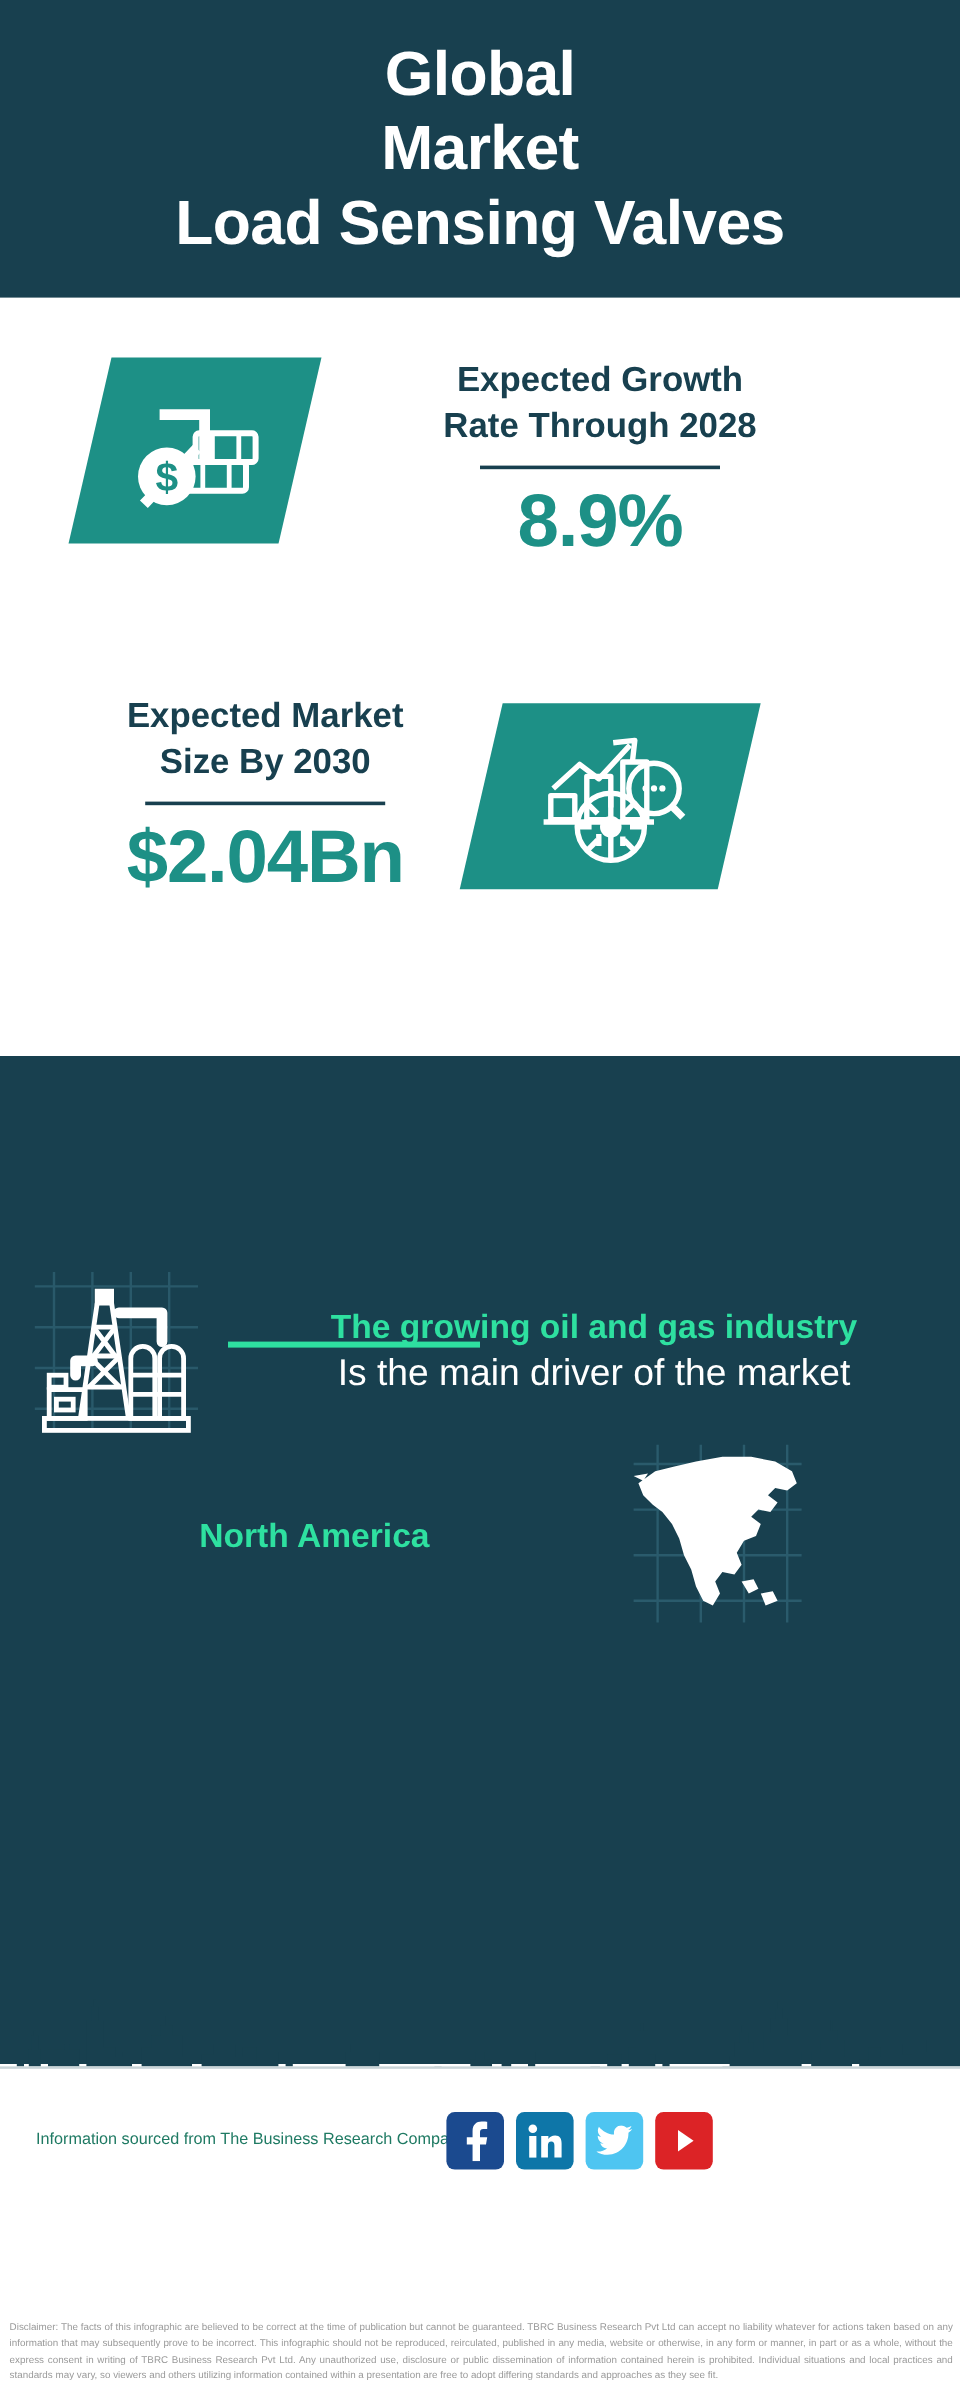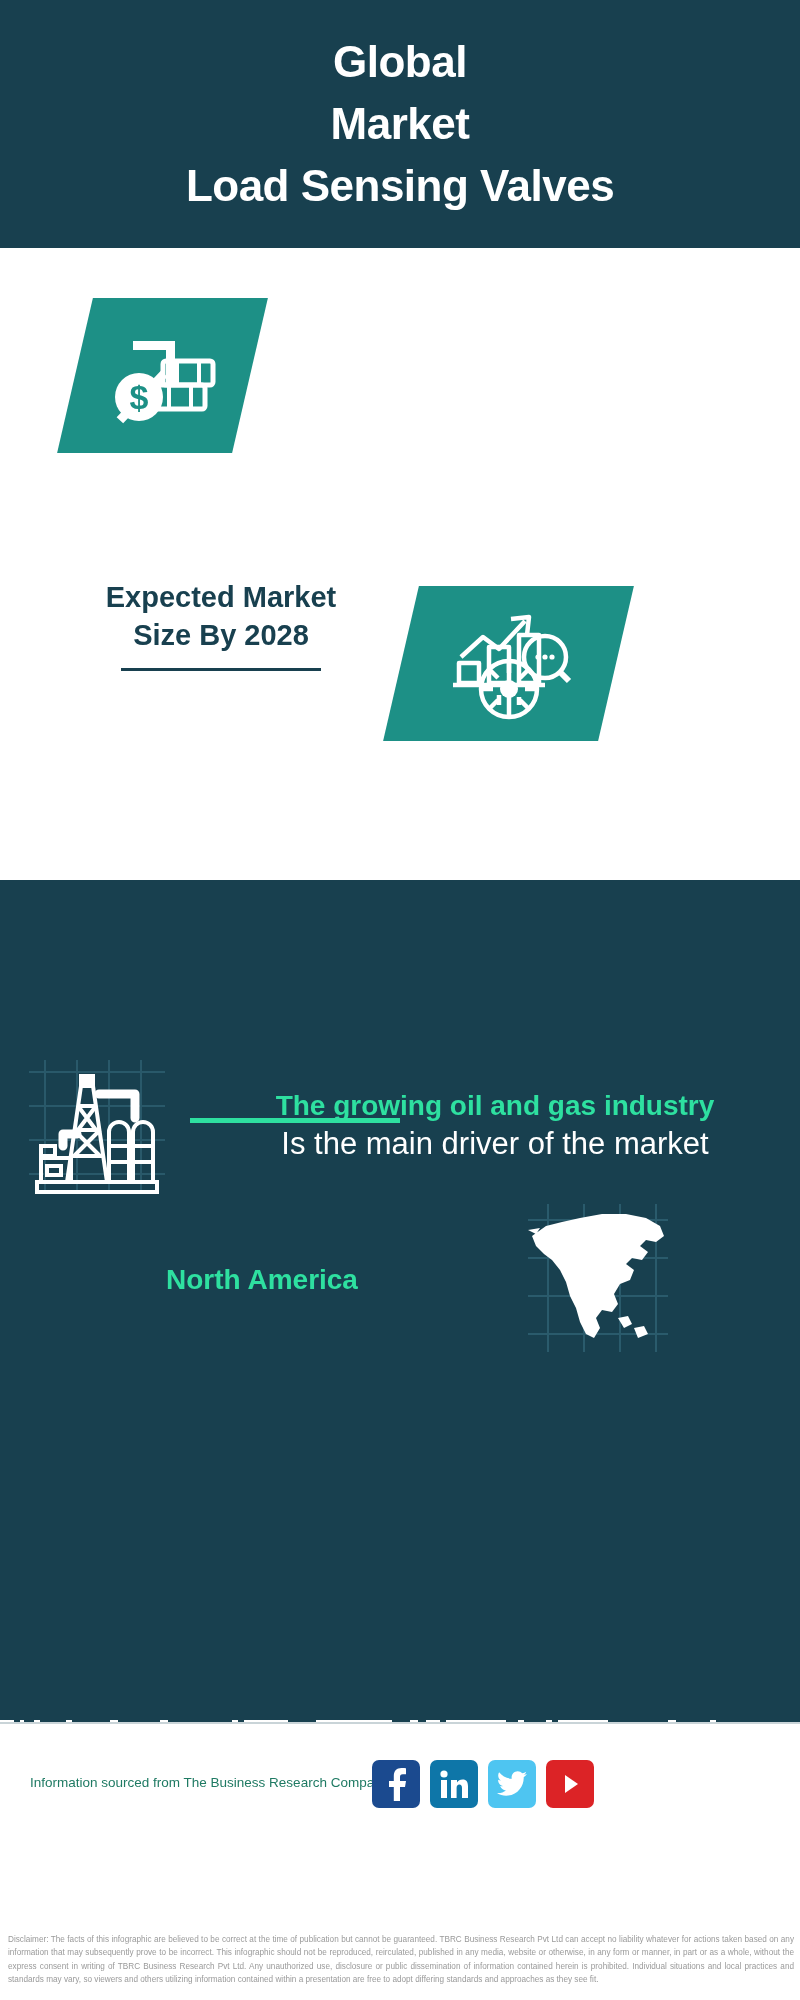--- a/index.html
+++ b/index.html
@@ -14,21 +14,21 @@
   
   .header {
     position:absolute; left:0; top:0; width:800px; height:248px;
     background:#18404f;
     display:flex; flex-direction:column;
     align-items:center; justify-content:center;
   }
   .header-line {
     color:#ffffff;
     font-weight:bold;
-    font-size:44px;
+    font-size:52px;
     line-height:62px;
     letter-spacing:-0.5px;
     text-align:right;
     font-family:"Liberation Sans", sans-serif;
   }
 
   
   .stat1 {
     position:absolute; left:0; top:248px; width:800px; height:310px;
   }
@@ -160,28 +160,35 @@
         <rect x="52" y="64" width="50" height="24" rx="3" fill="none" stroke="#fff" stroke-width="5"></rect>
         <line x1="66" y1="66" x2="66" y2="86" stroke="#fff" stroke-width="4"></line>
         <line x1="88" y1="66" x2="88" y2="86" stroke="#fff" stroke-width="4"></line>
 
         <circle cx="36" cy="76" r="24" fill="#fff"></circle>
         <text x="36" y="88" font-size="34" font-weight="bold" text-anchor="middle" font-family="Liberation Sans, sans-serif" fill="#1d9086">$</text>
       </svg>
     </div>
   </div>
 
+  <div class="stat1-text">
+    <div class="stat-title">Expected Growth</div>
+    <div class="stat-title">Rate Through 2028</div>
+    <div class="stat-rule"></div>
+    <div class="stat-value">8.9%</div>
+  </div>
 </div>
 
 <div class="stat2">
 
   <div class="stat2-text">
     <div class="stat-title">Expected Market</div>
-    <div class="stat-title">Size By 2028</div>
+    <div class="stat-title">Size By 2030</div>
     <div class="stat-rule"></div>
+    <div class="stat-value">$2.04Bn</div>
   </div>
 
   <div class="para-badge badge2">
     <div class="ico">
       <svg width="128" height="118" viewBox="0 0 128 118">
         <g fill="none" stroke="#fff" stroke-width="4.5" stroke-linejoin="round">
 
           <polyline points="16,52 38,32 54,44 80,16"></polyline>
           <polyline points="66,14 84,12 82,30"></polyline>
 

